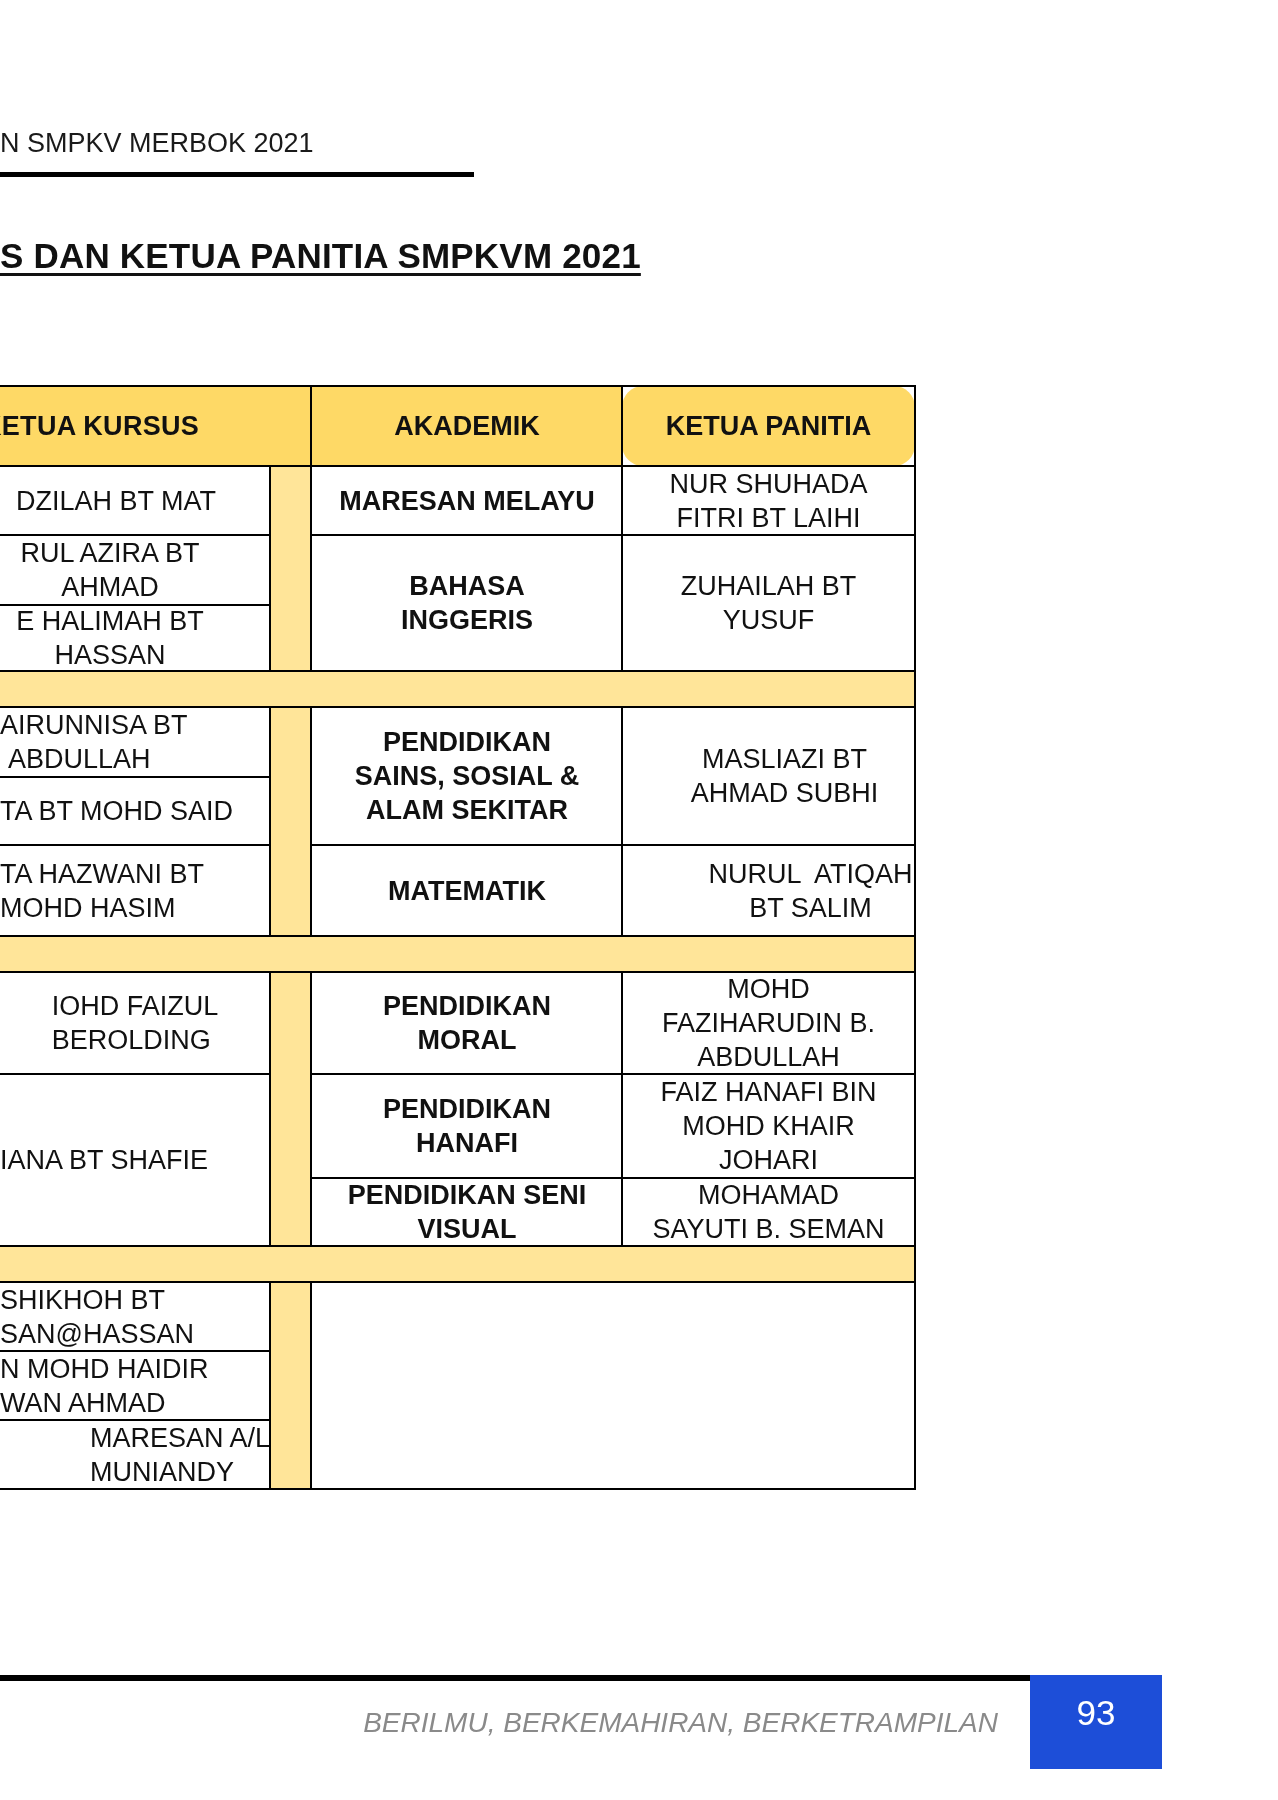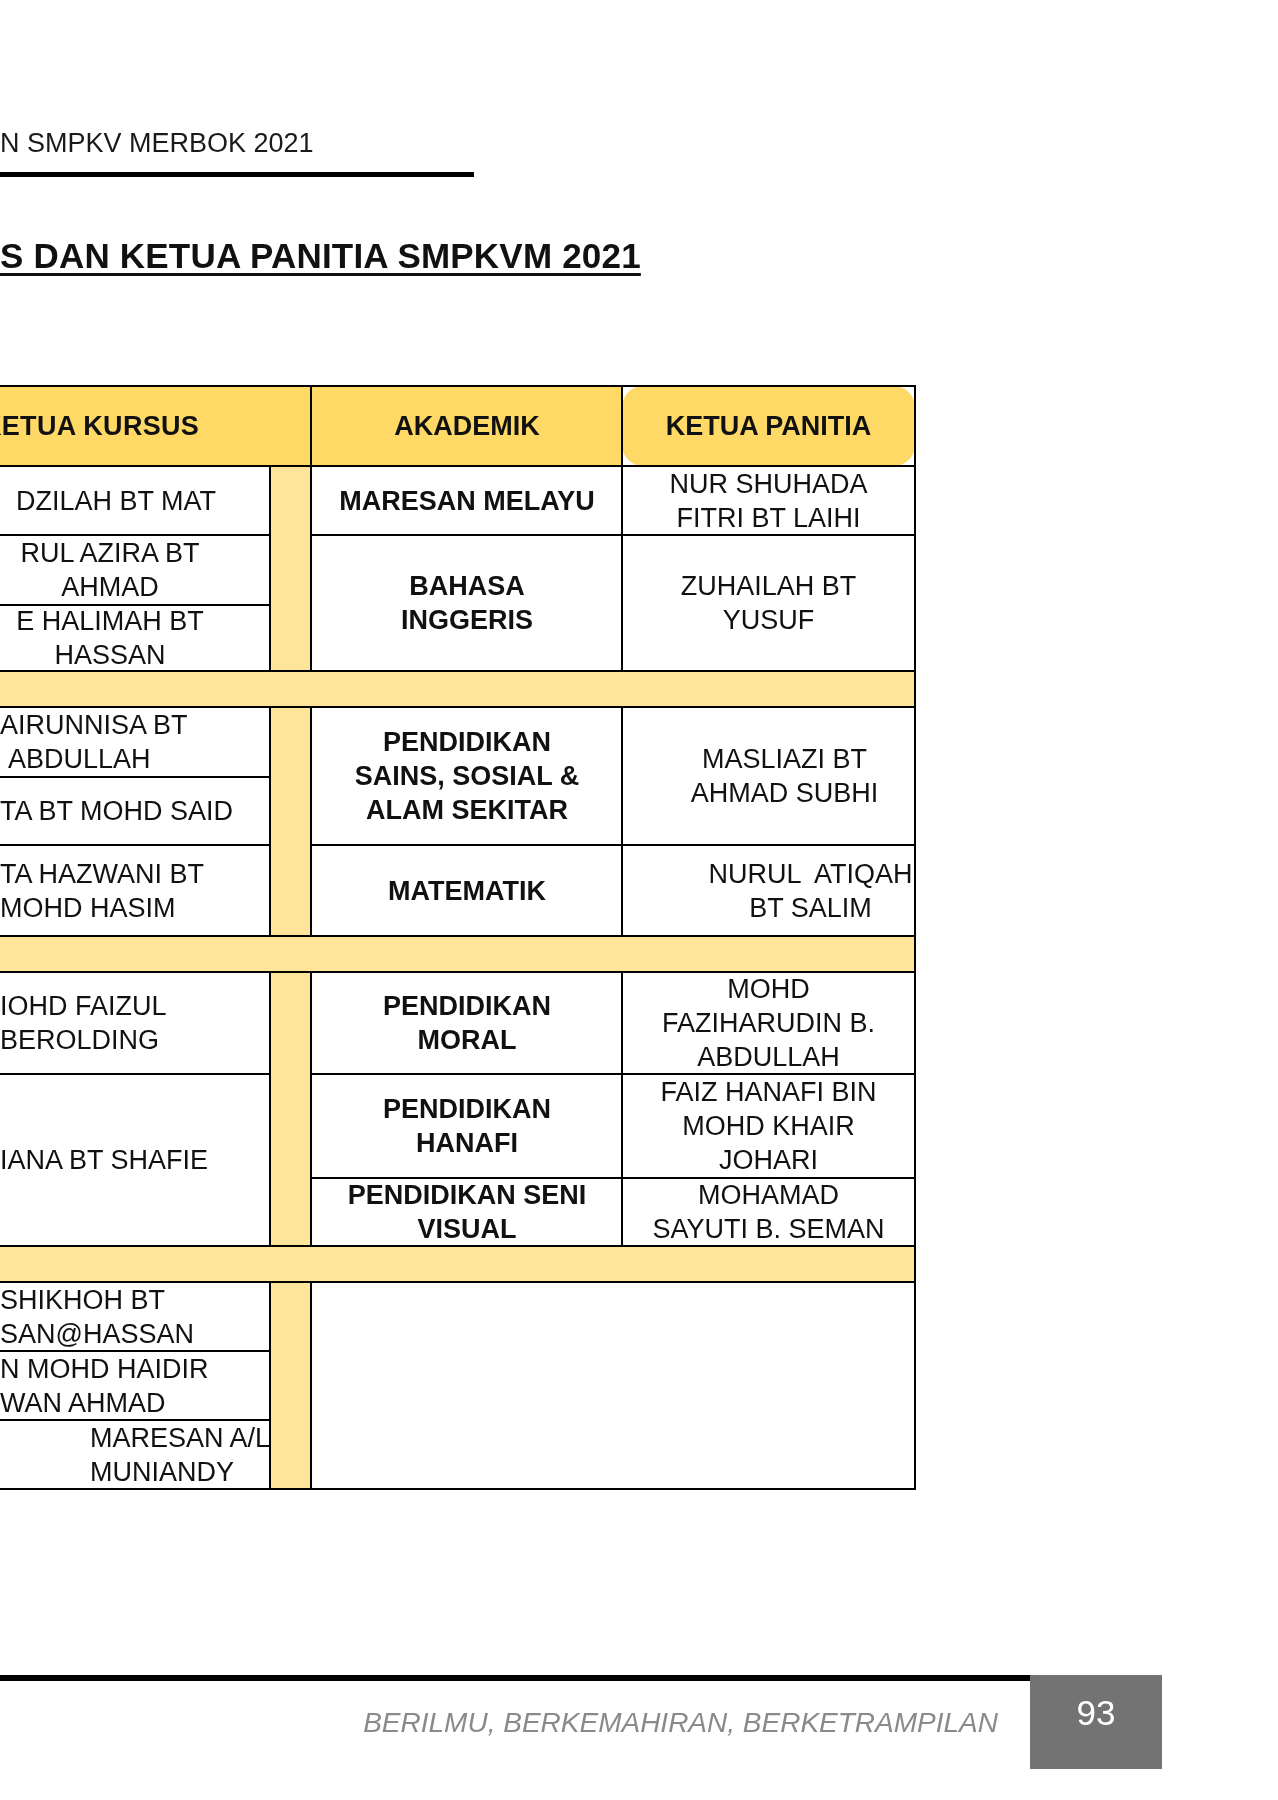--- a/index.html
+++ b/index.html
@@ -102,21 +102,21 @@
       font-style: italic;
       color: #8a8a8a;
       white-space: nowrap;
     }
     .page-box {
       position: absolute;
       left: 1030px;
       top: 1675px;
       width: 132px;
       height: 94px;
-      background: #737373;
+      background: #1d4ed8;
       color: #fff;
       font-size: 35px;
       display: flex;
       align-items: flex-start;
       justify-content: center;
       padding-top: 18px;
       box-sizing: border-box;
     }
   </style>
 </head>
@@ -174,21 +174,21 @@
   <div class="cell" style="left:0; top:777px; width:270px; height:68px; justify-content:flex-start;">
     <div>TA BT MOHD SAID</div>
   </div>
   <div class="cell" style="left:0; top:845px; width:270px; height:91px; justify-content:flex-start;">
     <div style="text-align:left;">
       <div>TA HAZWANI BT</div>
       <div>MOHD HASIM</div>
     </div>
   </div>
 
-  <div class="cell" style="left:0; top:972px; width:270px; height:102px; justify-content:flex-start;">
+  <div class="cell" style="left:0; top:972px; width:270px; height:102px; justify-content:center;">
     <div style="text-align:left;">
       <div>IOHD FAIZUL</div>
       <div>BEROLDING</div>
     </div>
   </div>
   <div class="cell" style="left:0; top:1074px; width:270px; height:172px; justify-content:flex-start;">
     <div>IANA BT SHAFIE</div>
   </div>
 
   <div class="cell" style="left:0; top:1282px; width:270px; height:69px; justify-content:flex-start;">

